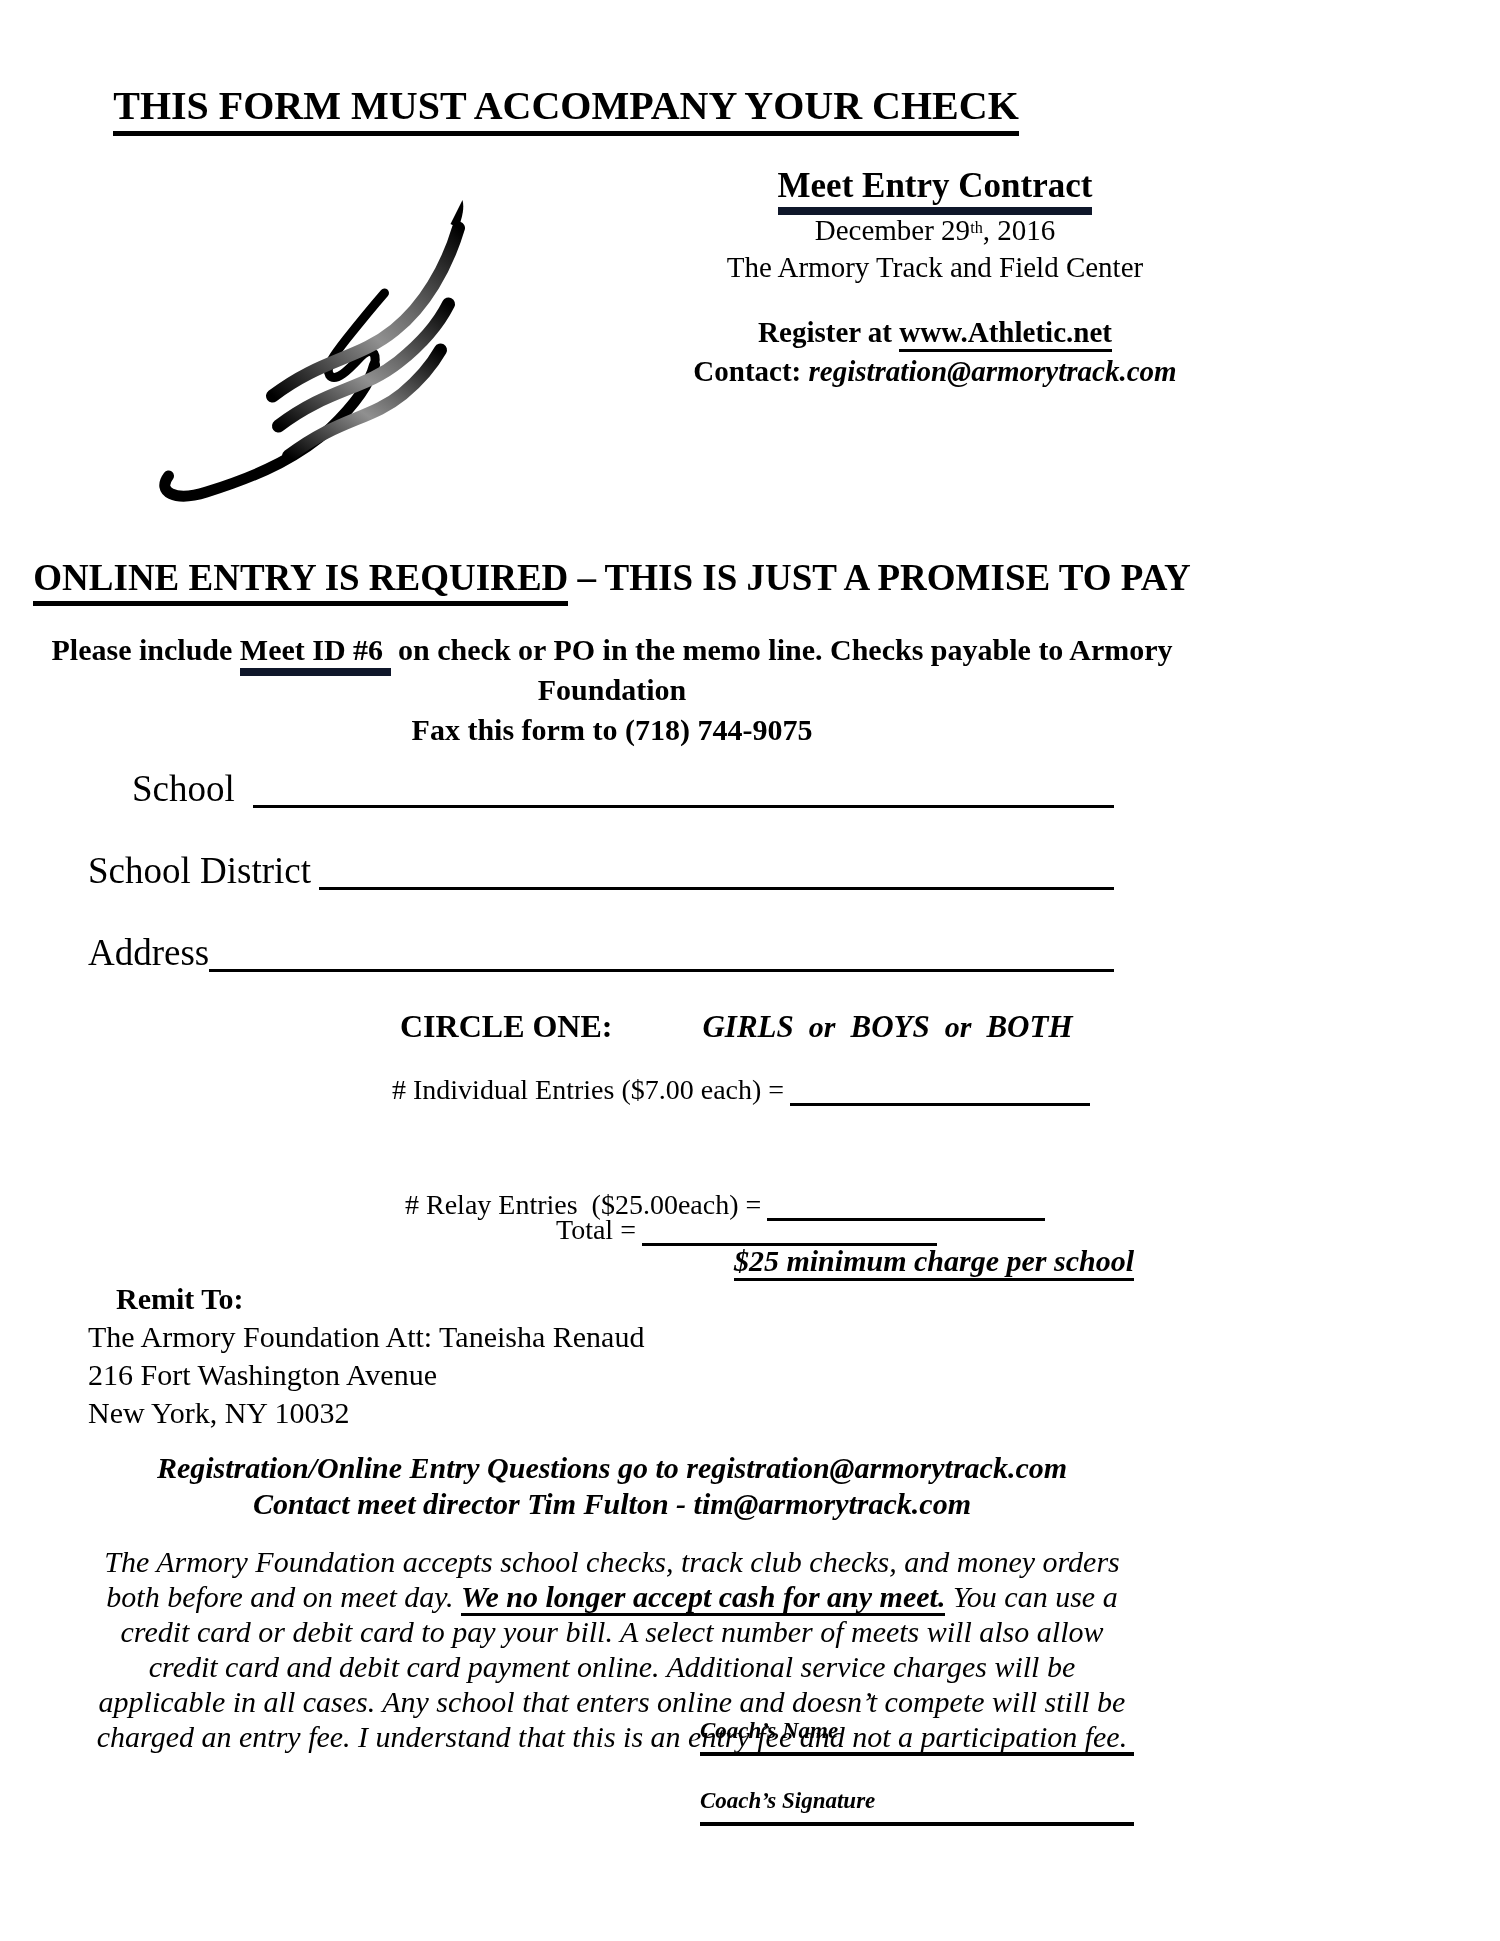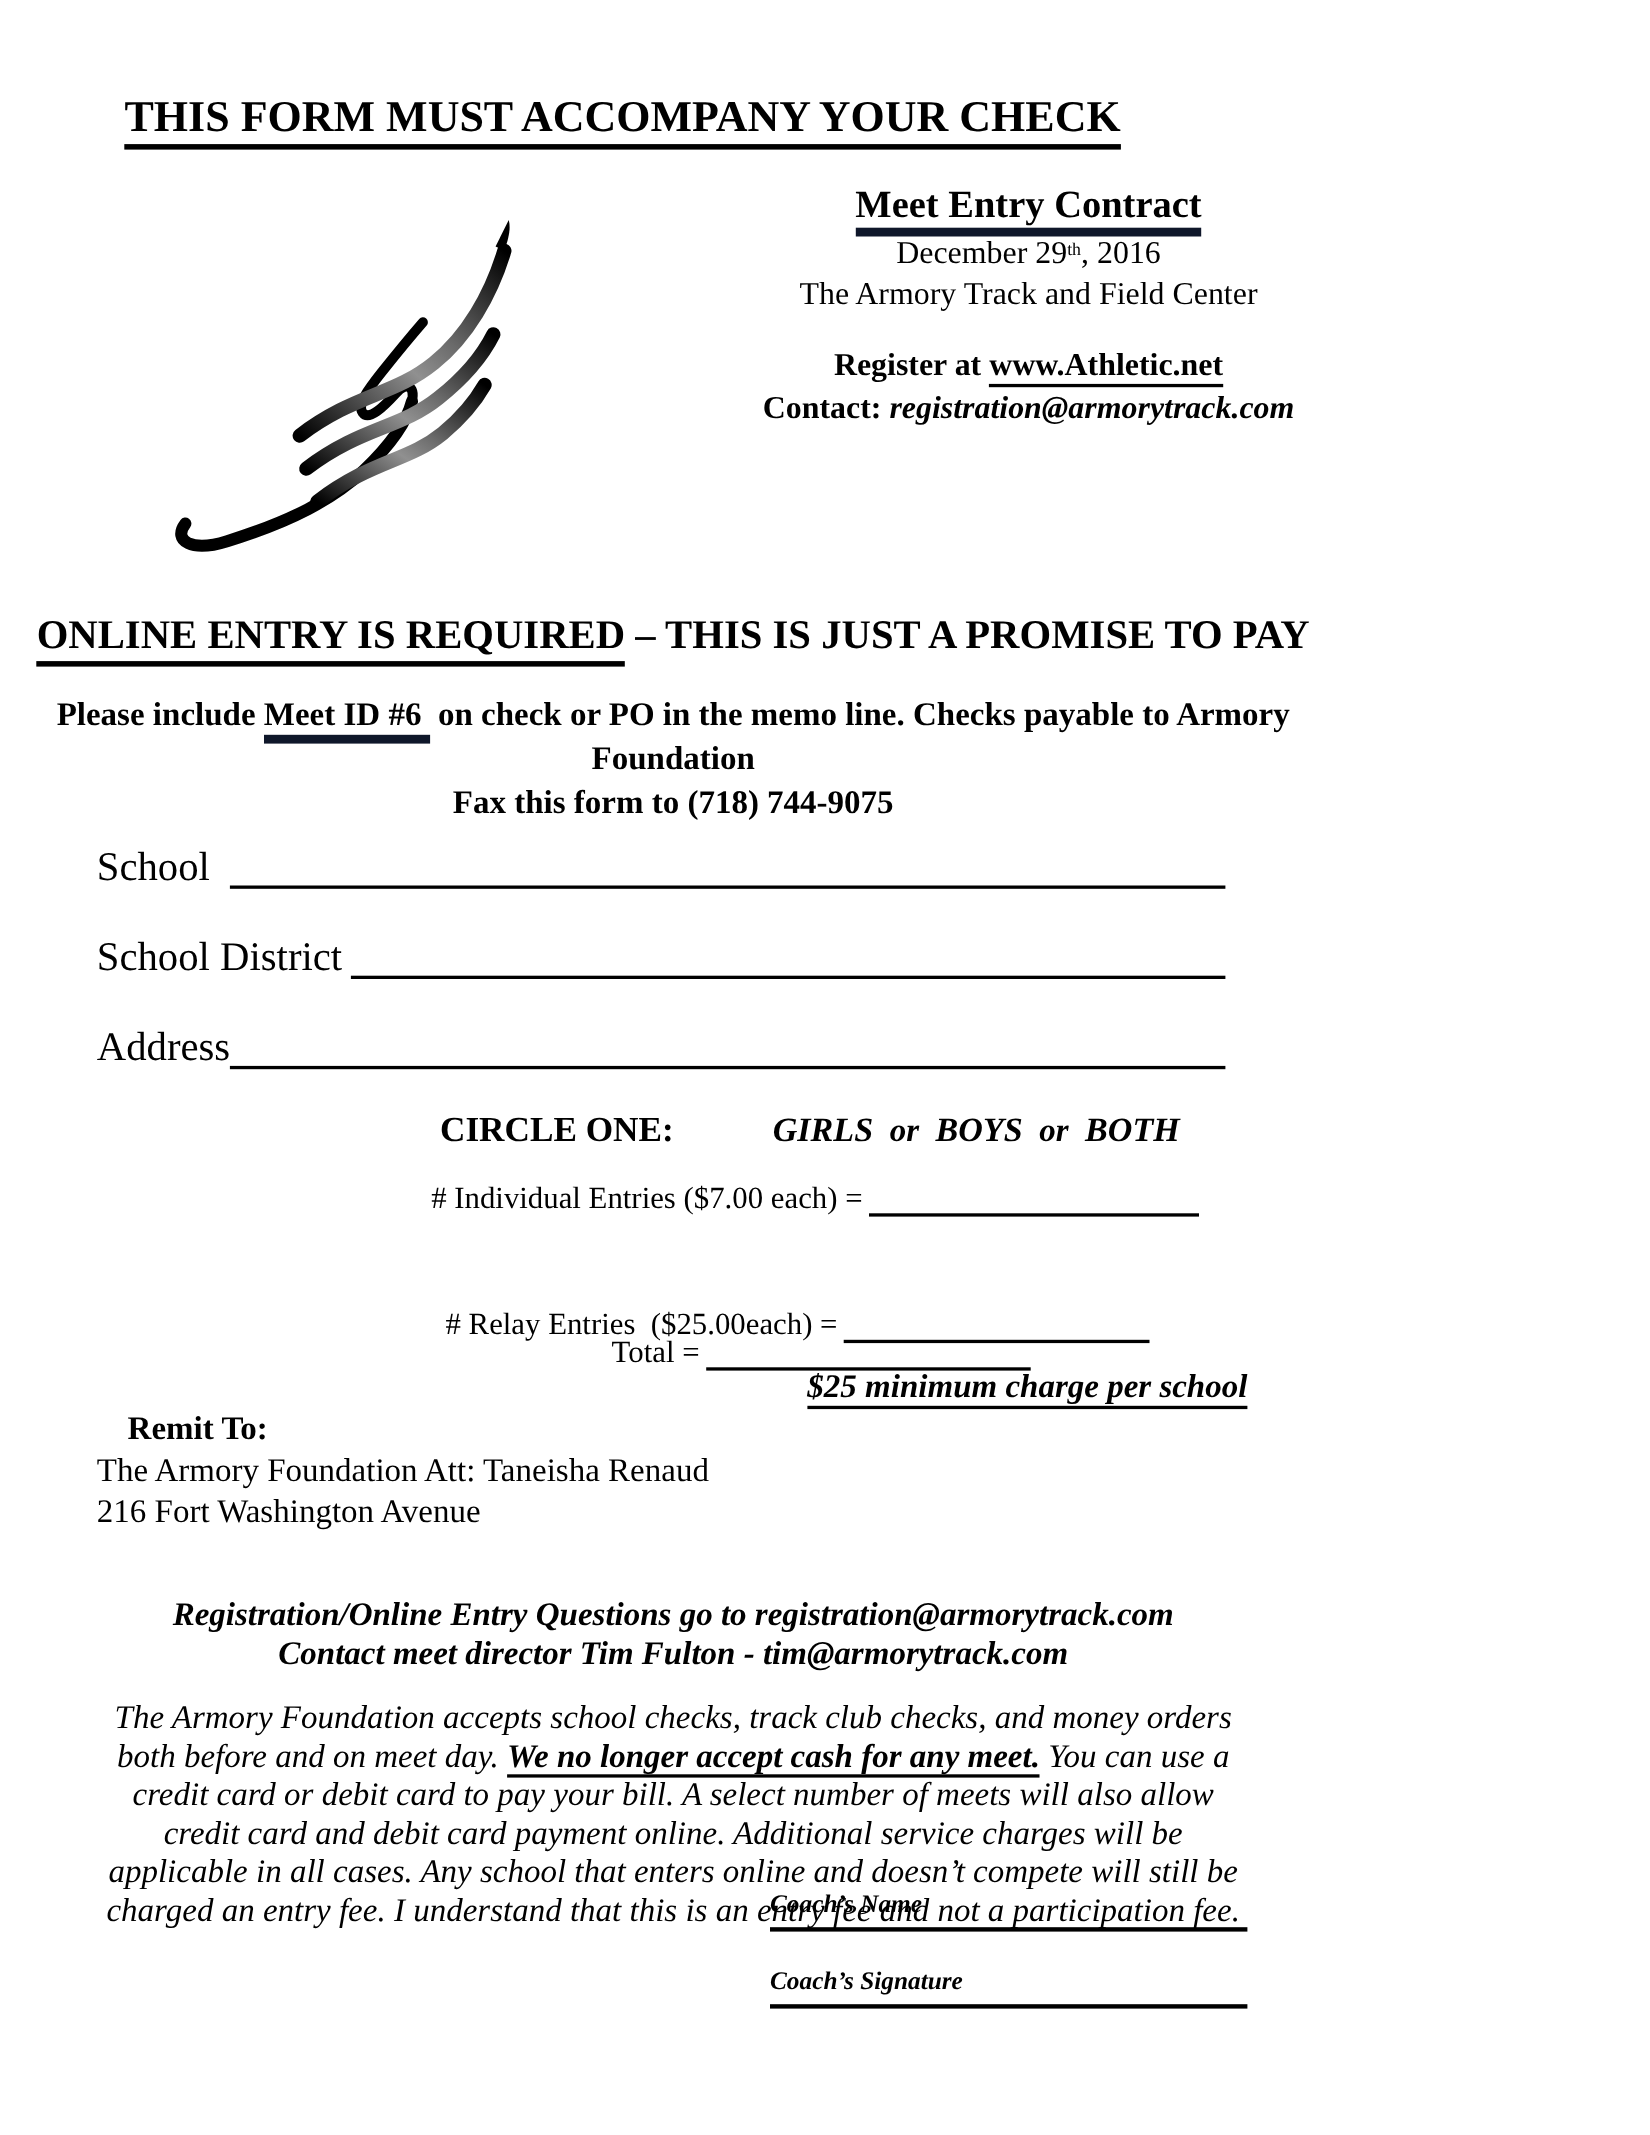--- a/index.html
+++ b/index.html
@@ -27,21 +27,21 @@
 
   .notice{position:absolute;top:556px;left:0;right:0;text-align:center;
           font-size:37px;font-weight:bold;white-space:nowrap;}
   .memo{position:absolute;top:630px;left:0;right:0;text-align:center;
         font-size:30px;font-weight:bold;line-height:40px;}
 
   .fieldrow{position:absolute;left:88px;right:110px;display:flex;align-items:flex-end;
             font-size:37px;height:48px;}
   .fieldrow .lbl{flex:0 0 auto;}
   .fieldrow .line{flex:1 1 auto;border-bottom:3px solid #000;height:10px;margin-bottom:2px;}
-  .row-school{top:762px;}   .row-school .lbl{margin-right:18px;}
+  .row-school{top:762px;}   .row-school .lbl{margin-right:18px;margin-left:44px;}
   .row-district{top:844px;} .row-district .lbl{margin-right:8px;}
   .row-address{top:926px;}  .row-address .lbl{margin-right:0;}
 
   .circlerow{position:absolute;top:1008px;left:400px;font-size:32px;white-space:nowrap;}
   .circlerow .head{font-weight:bold;margin-right:90px;}
   .circlerow .opt{font-weight:bold;font-style:italic;font-size:31px;}
   .circlerow .or{font-weight:bold;font-style:italic;font-size:30px;margin:0 15px;}
 
   .entryrow{position:absolute;font-size:28px;white-space:nowrap;}
   .row-indiv{top:1074px;left:392px;}
@@ -129,20 +129,21 @@
   <div class="entryrow row-relay"><span># Relay Entries  ($25.00each) =</span><span class="fill fill-relay"></span></div>
 
   <div class="entryrow row-total"><span>Total =</span><span class="fill fill-total"></span></div>
 
   <div class="mincharge"><span class="ul3">$25 minimum charge per school</span></div>
 
   <div class="remit">
     <div class="h">Remit To:</div>
     <div>The Armory Foundation Att: Taneisha Renaud</div>
     <div>216 Fort Washington Avenue</div>
+    <div>New York, NY 10032</div>
   </div>
 
   <div class="footer">
     <div class="fq">Registration/Online Entry Questions go to registration@armorytrack.com</div>
     <div class="fq">Contact meet director Tim Fulton  - tim@armorytrack.com</div>
     <div class="policy"><span>The Armory Foundation accepts school checks, track club checks, and money orders both before and on meet day. </span><span class="strong">We no longer accept cash for any meet.</span><span> You can use a credit card or debit card to pay your bill. A select number of meets will also allow credit card and debit card payment online. Additional service charges will be applicable in all cases. Any school that enters online and doesn’t compete will still be charged an entry fee. I understand that this is an entry fee and not a participation fee.</span></div>
   </div>
 
   <div class="coachrow row-cname"><span>Coach’s Name</span></div>
   <div class="coachrow row-csig"><span>Coach’s Signature</span></div>

